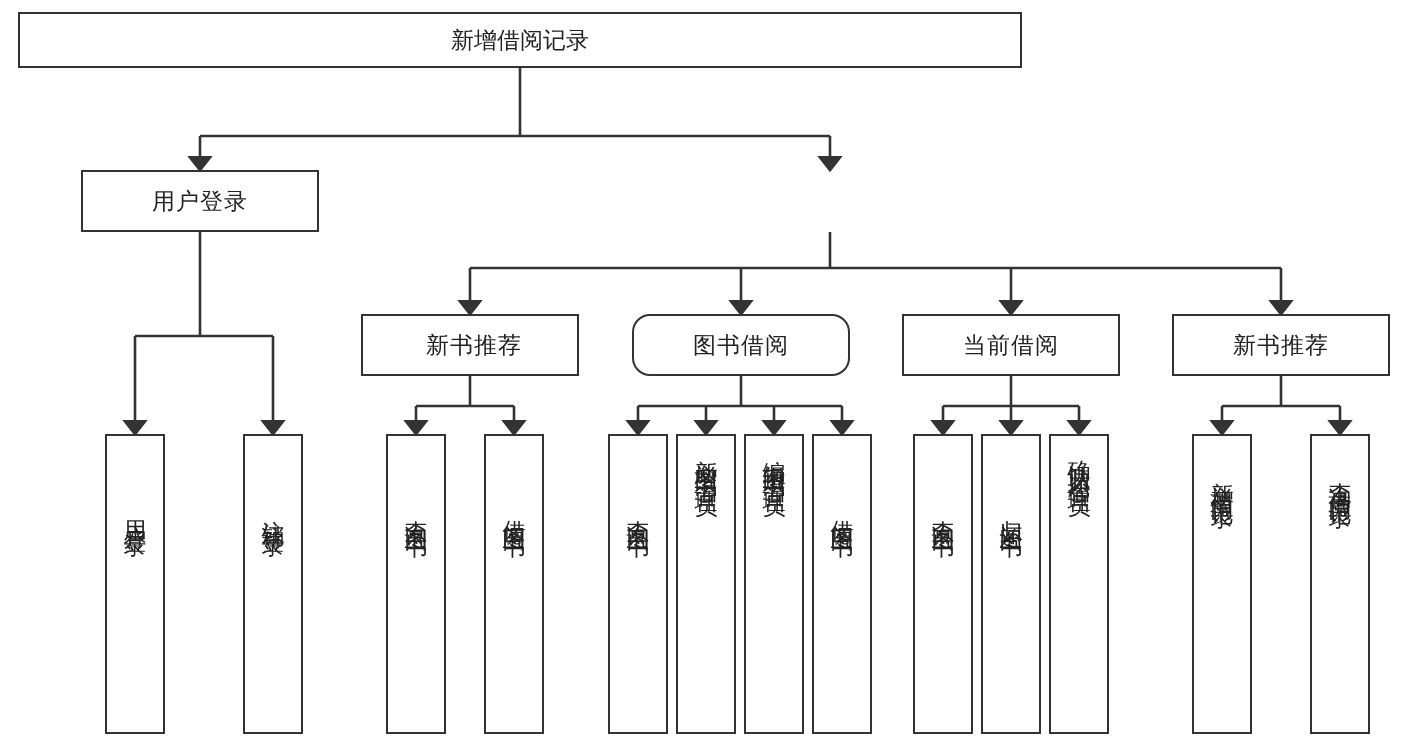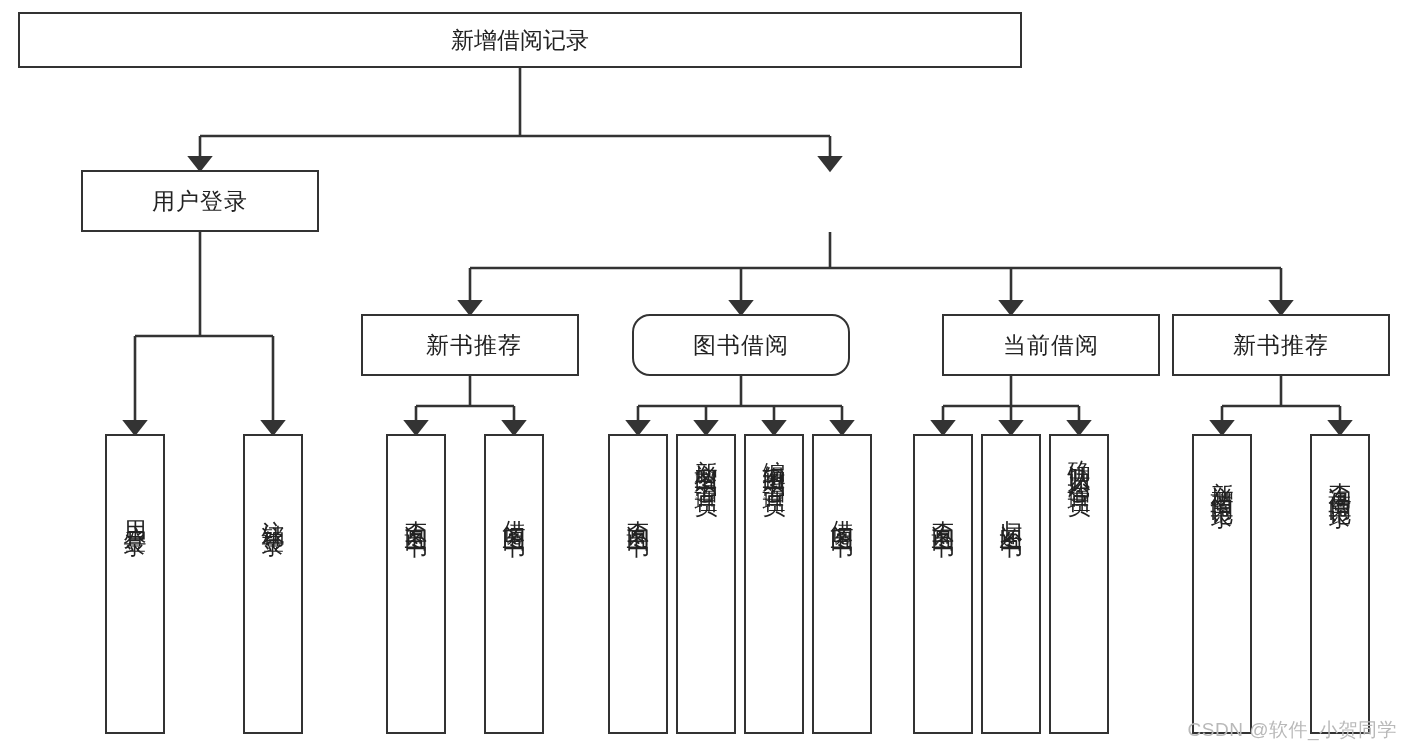--- a/index.html
+++ b/index.html
@@ -131,21 +131,21 @@
   <div class="node horiz" style="left:81px; top:170px; width:238px; height:62px;">
     <span>用户登录</span>
   </div>
 
   <div class="node horiz" style="left:361px; top:314px; width:218px; height:62px;padding-left:8px;">
     <span>新书推荐</span>
   </div>
   <div class="node horiz" style="left:632px; top:314px; width:218px; height:62px;border-radius:18px;">
     <span>图书借阅</span>
   </div>
-  <div class="node horiz" style="left:902px; top:314px; width:218px; height:62px;margin-left:40px;">
+  <div class="node horiz" style="left:902px; top:314px; width:218px; height:62px;">
     <span>当前借阅</span>
   </div>
   <div class="node horiz" style="left:1172px; top:314px; width:218px; height:62px;">
     <span>新书推荐</span>
   </div>
 
   <div class="node vert" style="left:105px; top:434px; width:60px; height:300px; padding-top:66px;">
     <span class="vtext">用户登录</span>
   </div>
   <div class="node vert" style="left:243px; top:434px; width:60px; height:300px; padding-top:66px;">
@@ -178,15 +178,14 @@
   <div class="node vert" style="left:1049px; top:434px; width:60px; height:300px; padding-top:6px;">
     <span class="vtext">确认归还（管理员）</span>
   </div>
   <div class="node vert" style="left:1192px; top:434px; width:60px; height:300px; padding-top:28px;">
     <span class="vtext">新增借阅记录</span>
   </div>
   <div class="node vert" style="left:1310px; top:434px; width:60px; height:300px; padding-top:28px;">
     <span class="vtext">查询借阅记录</span>
   </div>
 
-  <div class="watermark">CSDN @软件_小贺同学</div>
 
 </div>
 
 </body></html>

